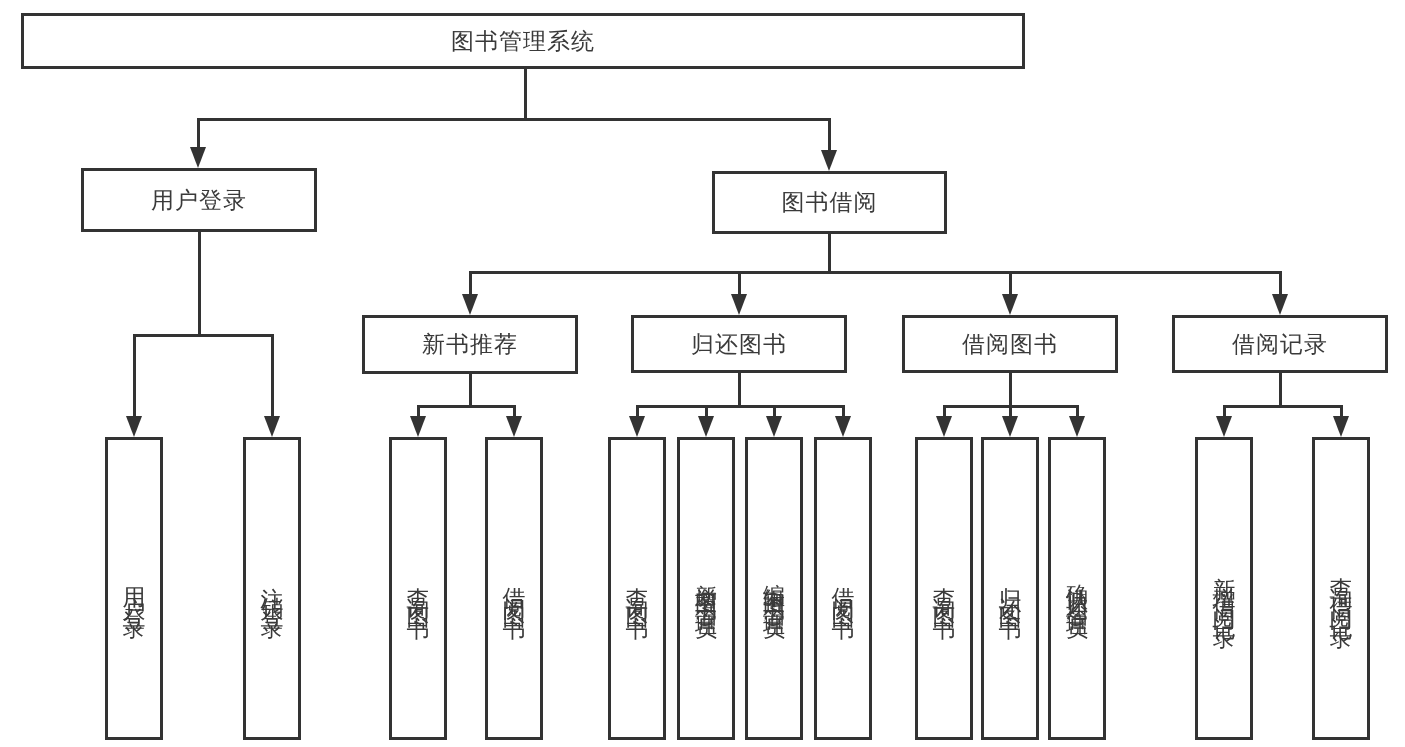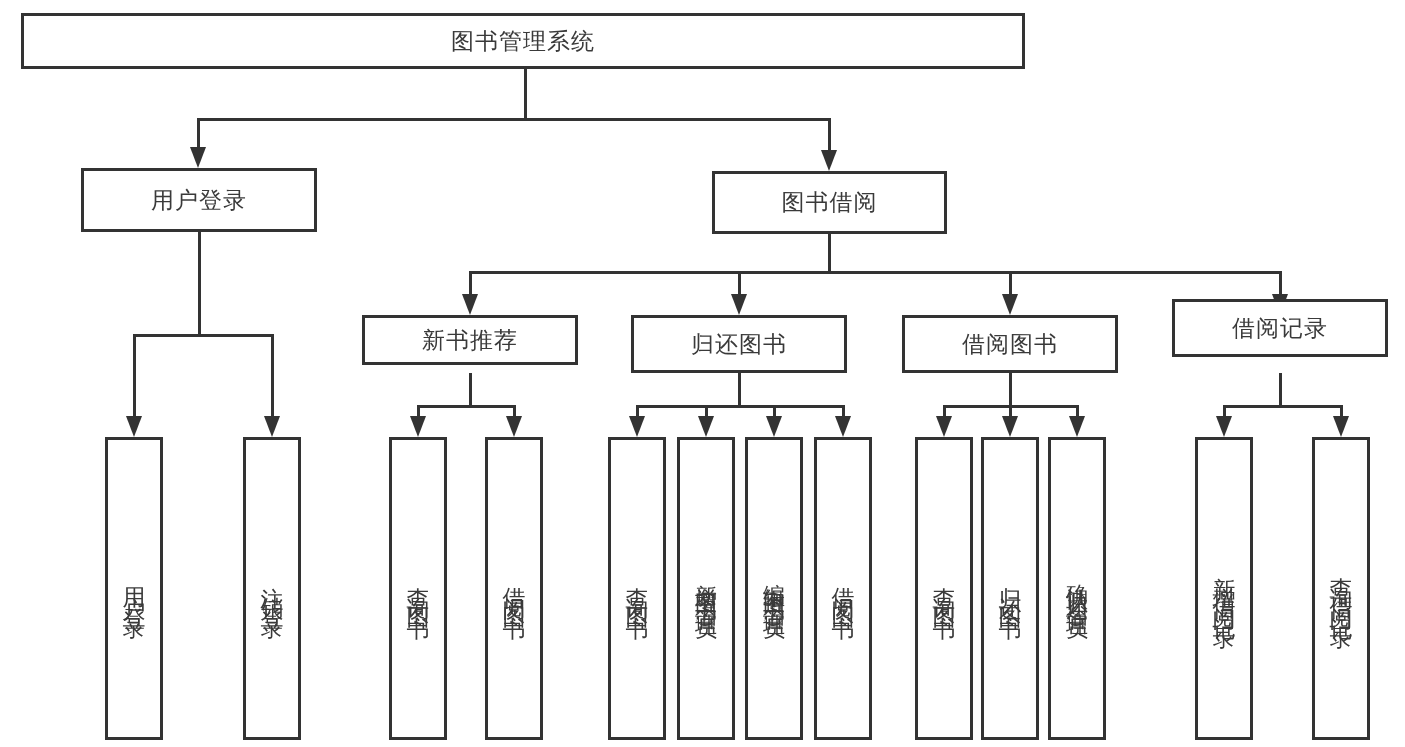--- a/index.html
+++ b/index.html
@@ -105,24 +105,24 @@
     <div class="v" style="left:469px; top:271px; height:24px;"></div>
     <div class="arrow" style="left:462px; top:294px;"></div>
     <div class="v" style="left:738px; top:271px; height:24px;"></div>
     <div class="arrow" style="left:731px; top:294px;"></div>
     <div class="v" style="left:1009px; top:271px; height:24px;"></div>
     <div class="arrow" style="left:1002px; top:294px;"></div>
     <div class="v" style="left:1279px; top:271px; height:24px;"></div>
     <div class="arrow" style="left:1272px; top:294px;"></div>
   </div>
 
-  <div class="box" style="left:362px; top:315px; width:216px; height:50px;">新书推荐</div>
+  <div class="box" style="left:362px; top:315px; width:216px; height:59px;">新书推荐</div>
   <div class="box" style="left:631px; top:315px; width:216px; height:58px;">归还图书</div>
   <div class="box" style="left:902px; top:315px; width:216px; height:58px;">借阅图书</div>
-  <div class="box" style="left:1172px; top:299px; width:216px; height:58px;font-family:Liberation Serif, serif;">借阅记录</div>
+  <div class="box" style="left:1172px; top:315px; width:216px; height:58px;font-family:Liberation Serif, serif;">借阅记录</div>
 
   <div>
     <div class="v" style="left:469px; top:373px; height:35px;"></div>
     <div class="h" style="left:417px; top:405px; width:99px;"></div>
     <div class="v" style="left:417px; top:405px; height:13px;"></div>
     <div class="arrow" style="left:410px; top:416px;"></div>
     <div class="v" style="left:513px; top:405px; height:13px;"></div>
     <div class="arrow" style="left:506px; top:416px;"></div>
   </div>
 

